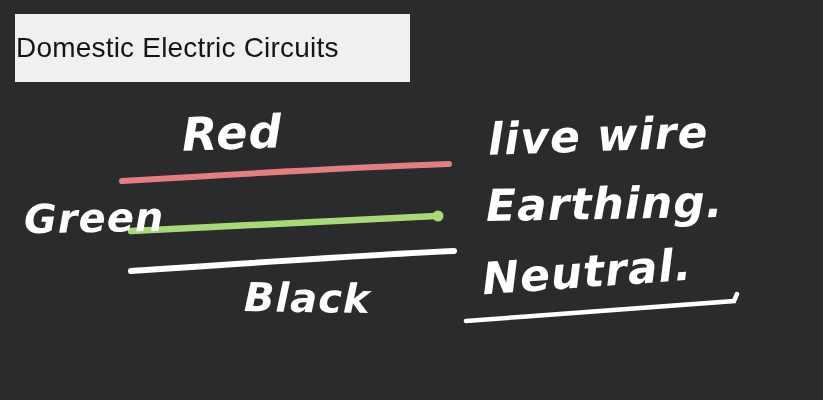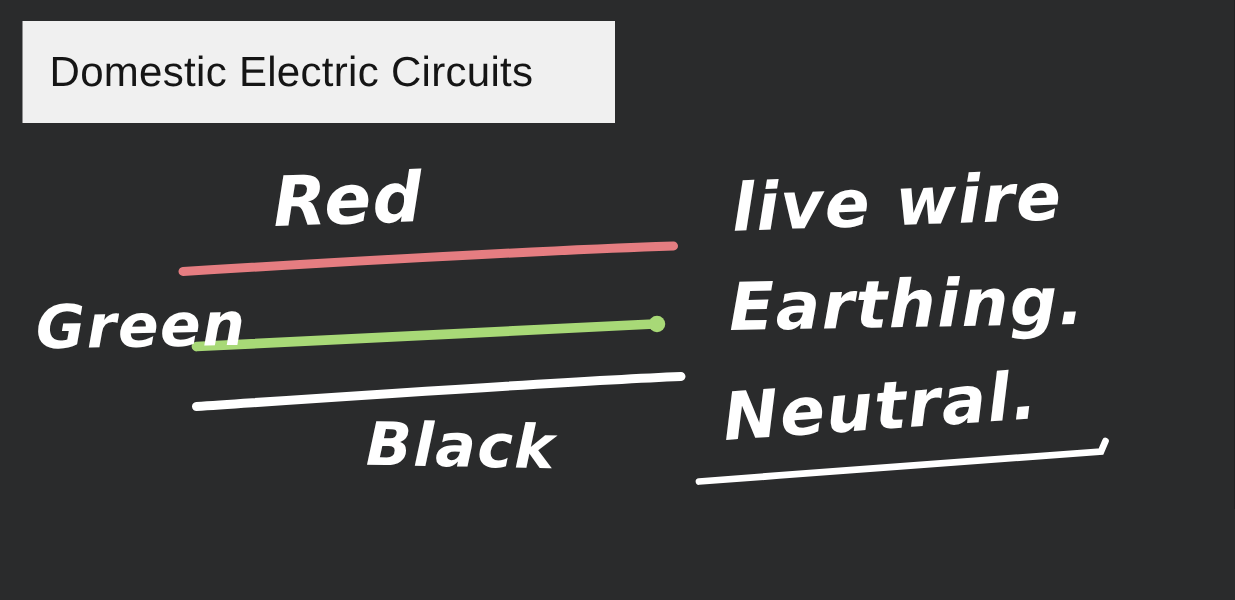--- a/index.html
+++ b/index.html
@@ -18,21 +18,21 @@
   .title-box {
     position: absolute;
     left: 15px;
     top: 14px;
     width: 395px;
     height: 68px;
     background: #f0f0f0;
     display: flex;
     align-items: center;
     box-sizing: border-box;
-    padding-left: 18px;
+    padding-left: 1px;
   }
   .title-box .title-text {
     font-family: "Liberation Sans", sans-serif;
     font-size: 28px;
     font-weight: 400;
     color: #151515;
     letter-spacing: 0.2px;
     white-space: nowrap;
   }
   .strokes {

